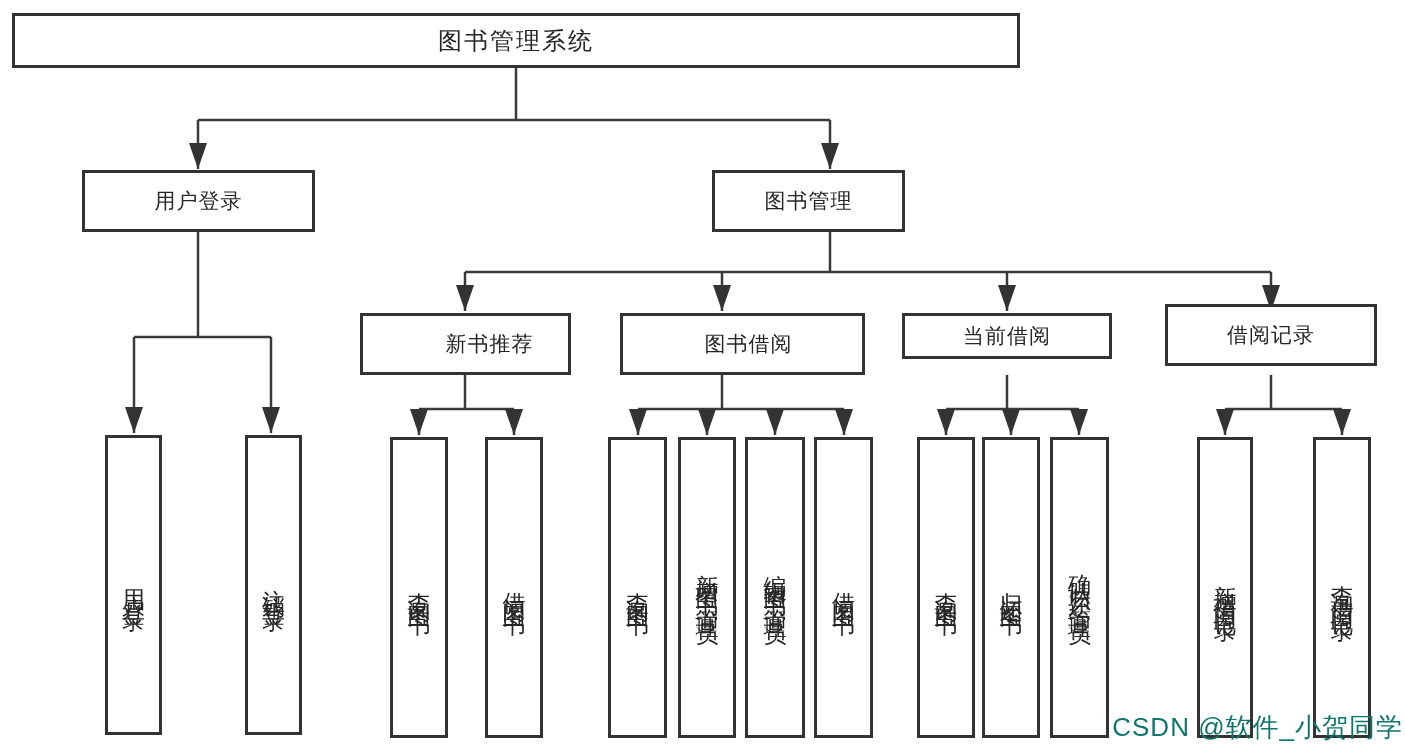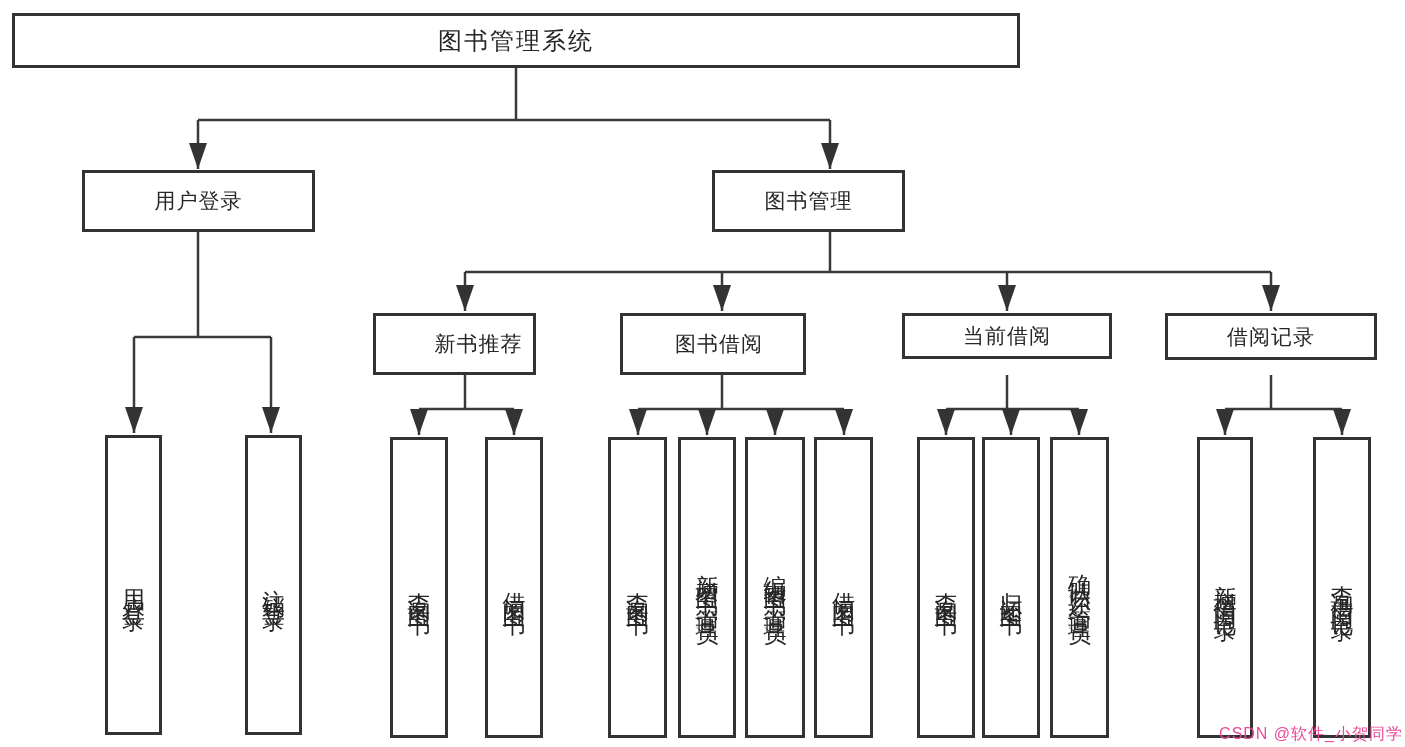--- a/index.html
+++ b/index.html
@@ -54,22 +54,22 @@
     font-size: 23px;
     line-height: 1;
     letter-spacing: 7px;
     color: #262626;
     white-space: nowrap;
   }
   .watermark {
     position: absolute;
     right: 2px;
     bottom: 2px;
-    font-size: 16px;
-    color: #ec4899;
+    font-size: 26px;
+    color: #0f766e;
     z-index: 5;
     letter-spacing: 1px;
   }
 </style>
 </head>
 <body>
 
 <div class="canvas">
 
   <svg class="connectors" width="1405" height="747" viewBox="0 0 1405 747">
@@ -120,24 +120,24 @@
       <path d="M1225,409 V435" marker-end="url(#arrow)"></path>
       <path d="M1342,409 V435" marker-end="url(#arrow)"></path>
     </g>
   </svg>
 
   <div class="hbox root" style="left:12px; top:13px; width:1008px; height:55px;">图书管理系统</div>
 
   <div class="hbox" style="left:82px; top:170px; width:233px; height:62px;">用户登录</div>
   <div class="hbox" style="left:712px; top:170px; width:193px; height:62px;">图书管理</div>
 
-  <div class="hbox" style="left:373px; top:313px; width:163px; height:62px;padding-left:48px;">新书推荐</div>
-  <div class="hbox" style="left:620px; top:313px; width:186px; height:62px;padding-left:12px;">图书借阅</div>
+  <div class="hbox" style="left:360px; top:313px; width:211px; height:62px;padding-left:48px;">新书推荐</div>
+  <div class="hbox" style="left:620px; top:313px; width:245px; height:62px;padding-left:12px;">图书借阅</div>
   <div class="hbox" style="left:902px; top:313px; width:210px; height:46px;">当前借阅</div>
-  <div class="hbox" style="left:1165px; top:313px; width:212px; height:47px;text-align:right;">借阅记录</div>
+  <div class="hbox" style="left:1165px; top:304px; width:212px; height:62px;text-align:right;">借阅记录</div>
 
   <div class="vbox" style="left:105px; top:435px; width:57px; height:300px;">
     <span>用户登录</span>
   </div>
   <div class="vbox" style="left:245px; top:435px; width:57px; height:300px;">
     <span>注销登录</span>
   </div>
 
   <div class="vbox" style="left:390px; top:437px; width:58px; height:301px;">
     <span>查询图书</span>

